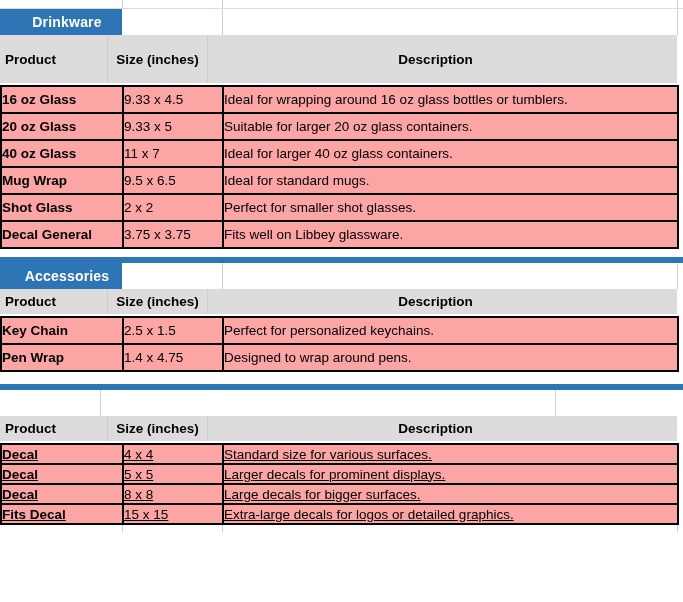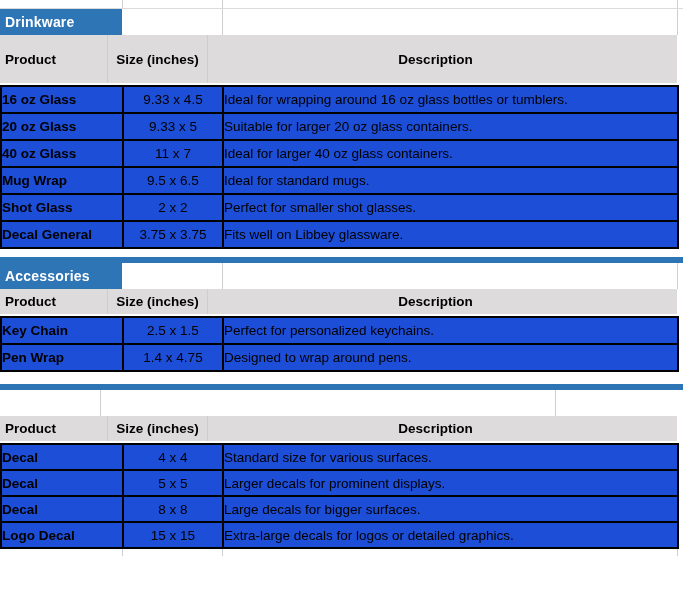--- a/index.html
+++ b/index.html
@@ -18,48 +18,49 @@
   
   .section{position:relative;}
   .section .band{height:6px;background:var(--accent);}
   .section.s2{margin-top:8px;}
   .section.s3{margin-top:12px;}
 
   .label-row{display:flex;height:26px;}
   .label-cell{
     width:122px;box-sizing:border-box;background:var(--accent);
     color:#fff;font-weight:bold;font-size:14px;
-    display:flex;align-items:center;padding-left:5px;
+    display:flex;align-items:center;padding-left:12px;
     letter-spacing:0.2px;
+    justify-content:center;
   }
   .label-rest{flex:1;position:relative;background:#fff;}
 
   .header-row{display:flex;height:25px;background:var(--hdr);width:677px;}
   .section.first .header-row{height:48px;}
   .hcell{
     box-sizing:border-box;font-weight:bold;font-size:13.5px;
     display:flex;align-items:center;
   }
   .hcell.h1{width:108px;padding-left:5px;border-right:1px solid #CFCDCD;}
   .hcell.h2{width:100px;justify-content:center;border-right:1px solid #CFCDCD;}
   .hcell.h3{width:455px;justify-content:center;}
 
   table.data{
     border-collapse:collapse;table-layout:fixed;width:677px;
     margin-top:2px;
   }
   table.data td{
     border:2px solid #000;box-sizing:border-box;
     font-size:13.5px;height:27px;padding:0;vertical-align:middle;
-    background:#1d4ed8;white-space:nowrap;overflow:hidden;
+    background:#fca5a5;white-space:nowrap;overflow:hidden;
   }
   td.c-prod{width:122px;font-weight:bold;padding-left:5px;}
-  td.c-size{width:100px;text-align:center;}
+  td.c-size{width:100px;text-align:left;}
   td.c-desc{width:455px;padding-left:5px;margin-left:12px;}
-  .section.s3 table.data td{height:26px;}
+  .section.s3 table.data td{height:20px;text-decoration:underline;}
 </style>
 </head>
 <body style="--accent: #2E75B6; --hdr: #DDDBDB;">
 
 <div id="sheet">
   <div class="grid-strip top">
     <div class="vline v122"></div>
     <div class="vline v222"></div>
     <div class="vline v677"></div>
   </div>
@@ -183,21 +184,21 @@
     <td class="c-desc">Larger decals for prominent displays.</td>
   </tr>
 
   <tr>
     <td class="c-prod">Decal</td>
     <td class="c-size">8 x 8</td>
     <td class="c-desc">Large decals for bigger surfaces.</td>
   </tr>
 
   <tr>
-    <td class="c-prod">Logo Decal</td>
+    <td class="c-prod">Fits Decal</td>
     <td class="c-size">15 x 15</td>
     <td class="c-desc">Extra-large decals for logos or detailed graphics.</td>
   </tr>
 </tbody>
     </table>
   </div>
 </div>
 
   <div class="grid-strip bottom">
     <div class="vline v122"></div>

